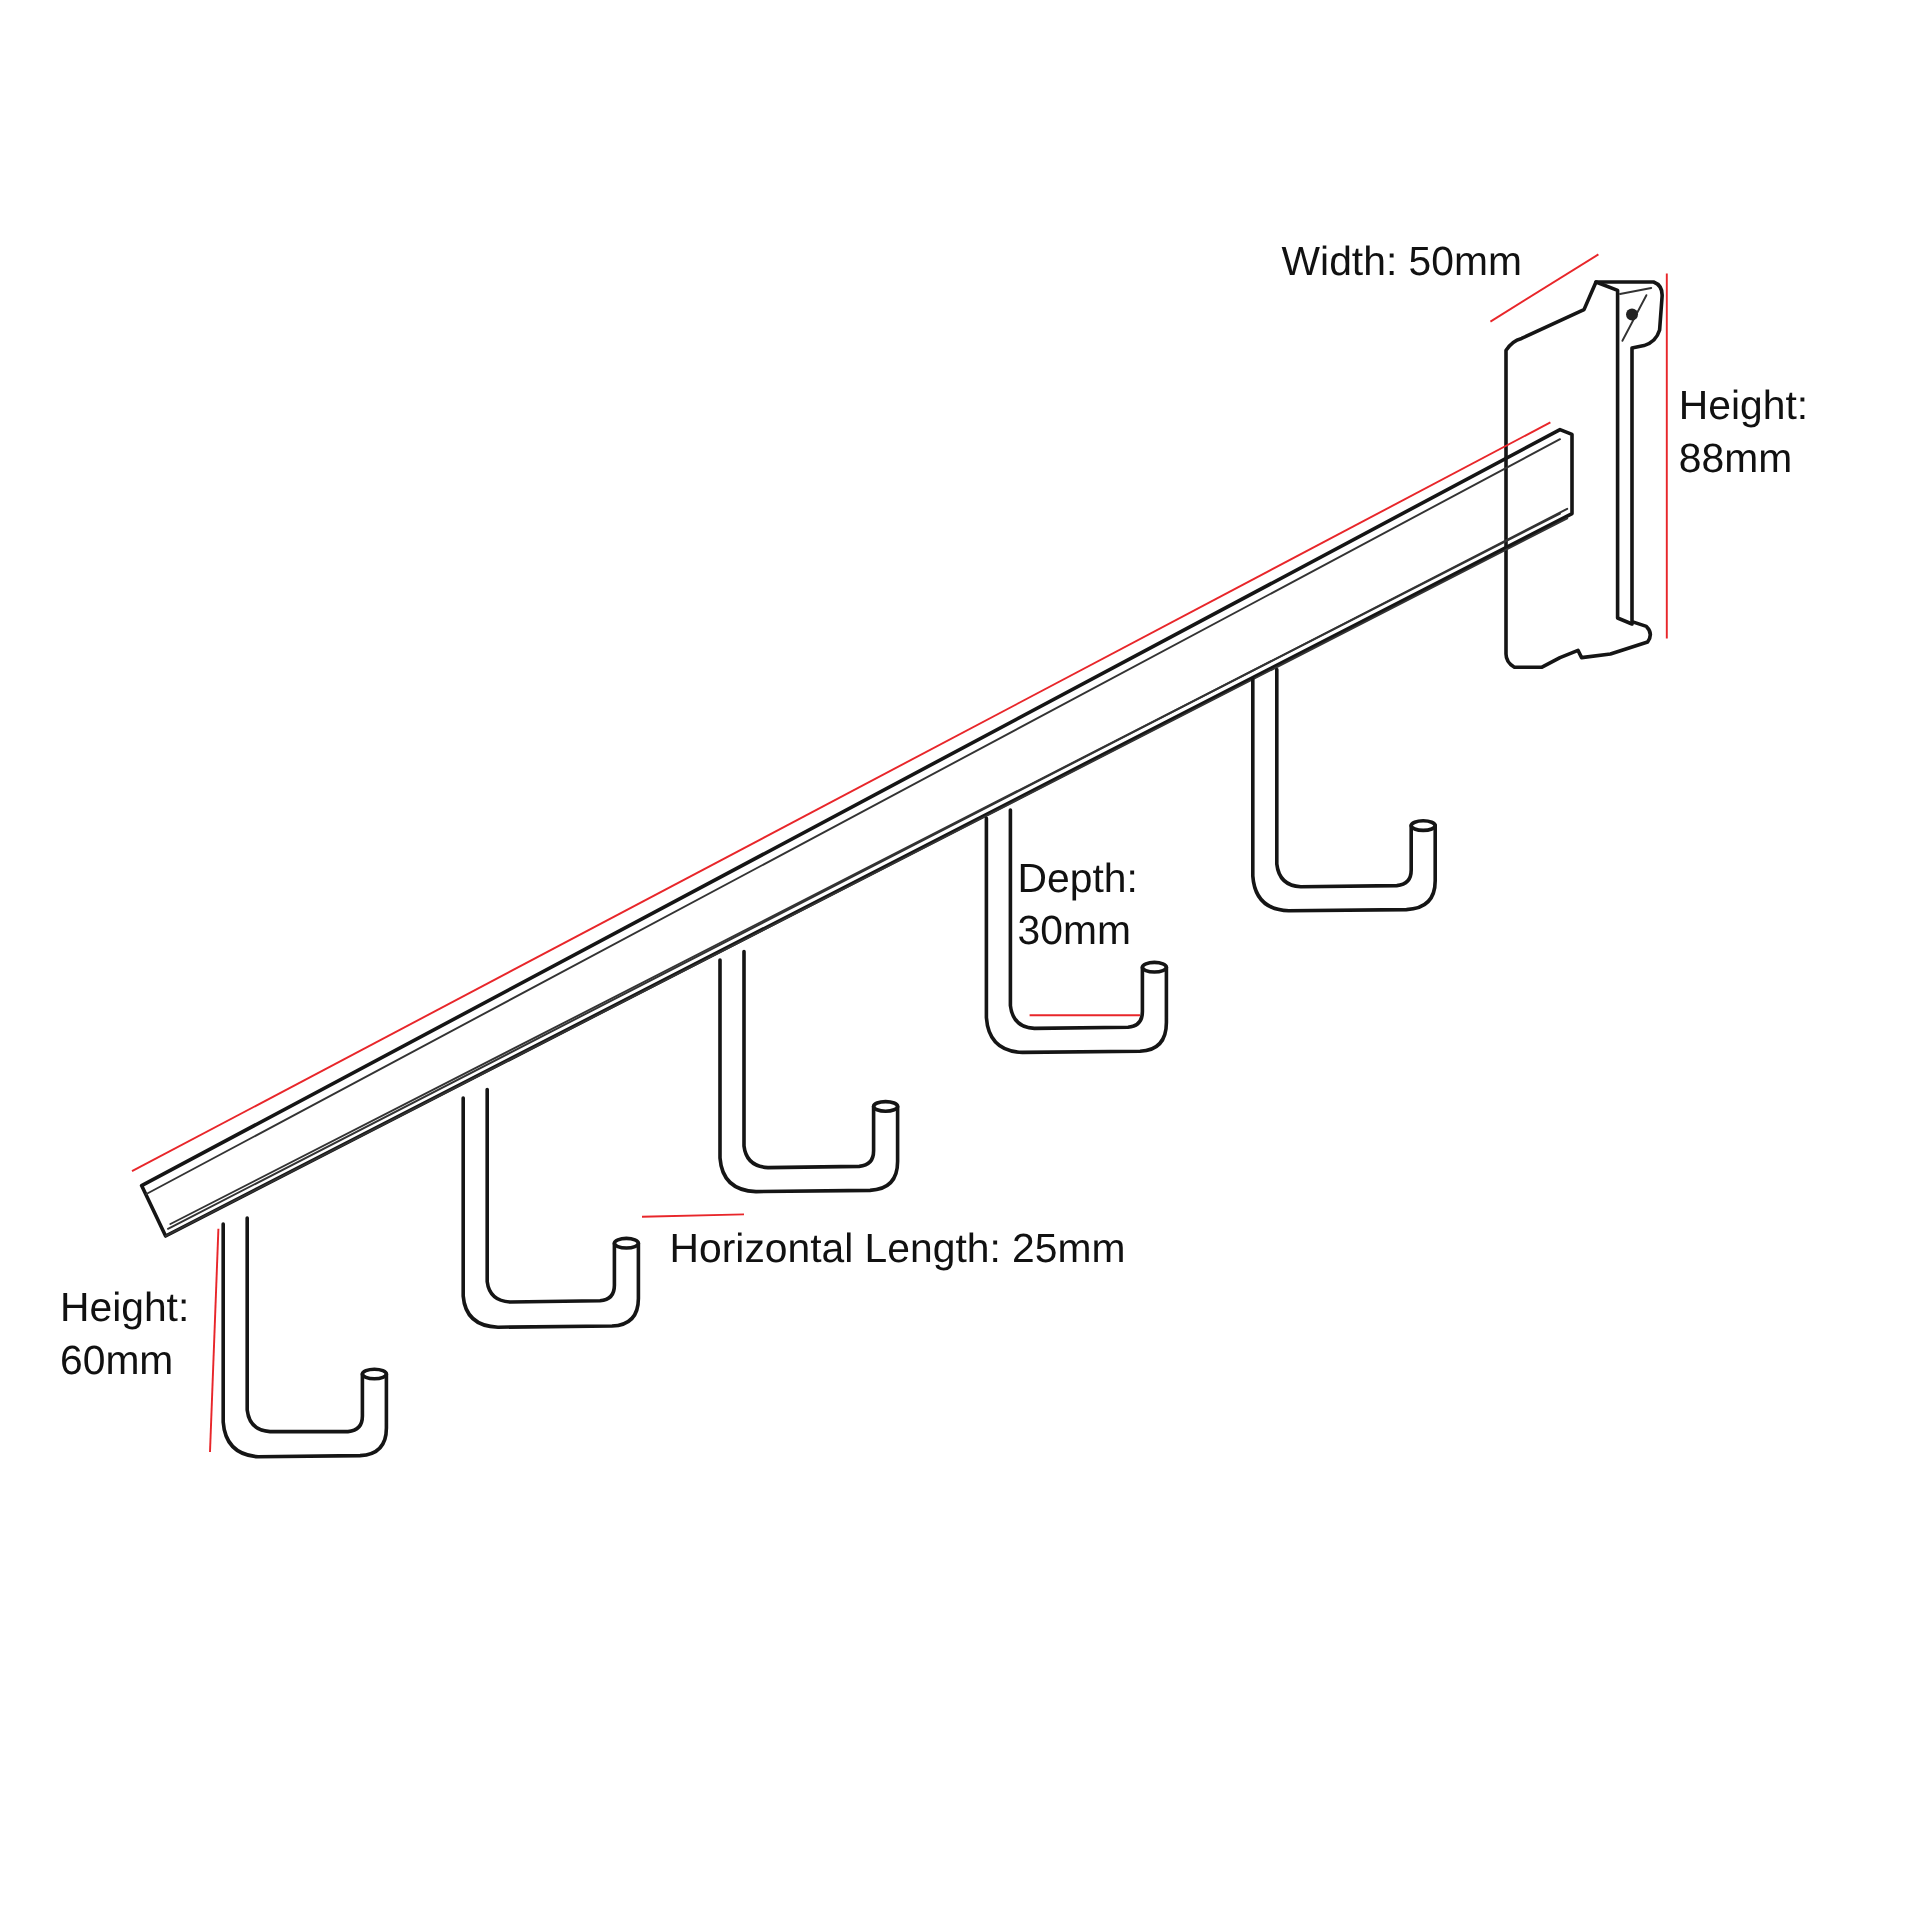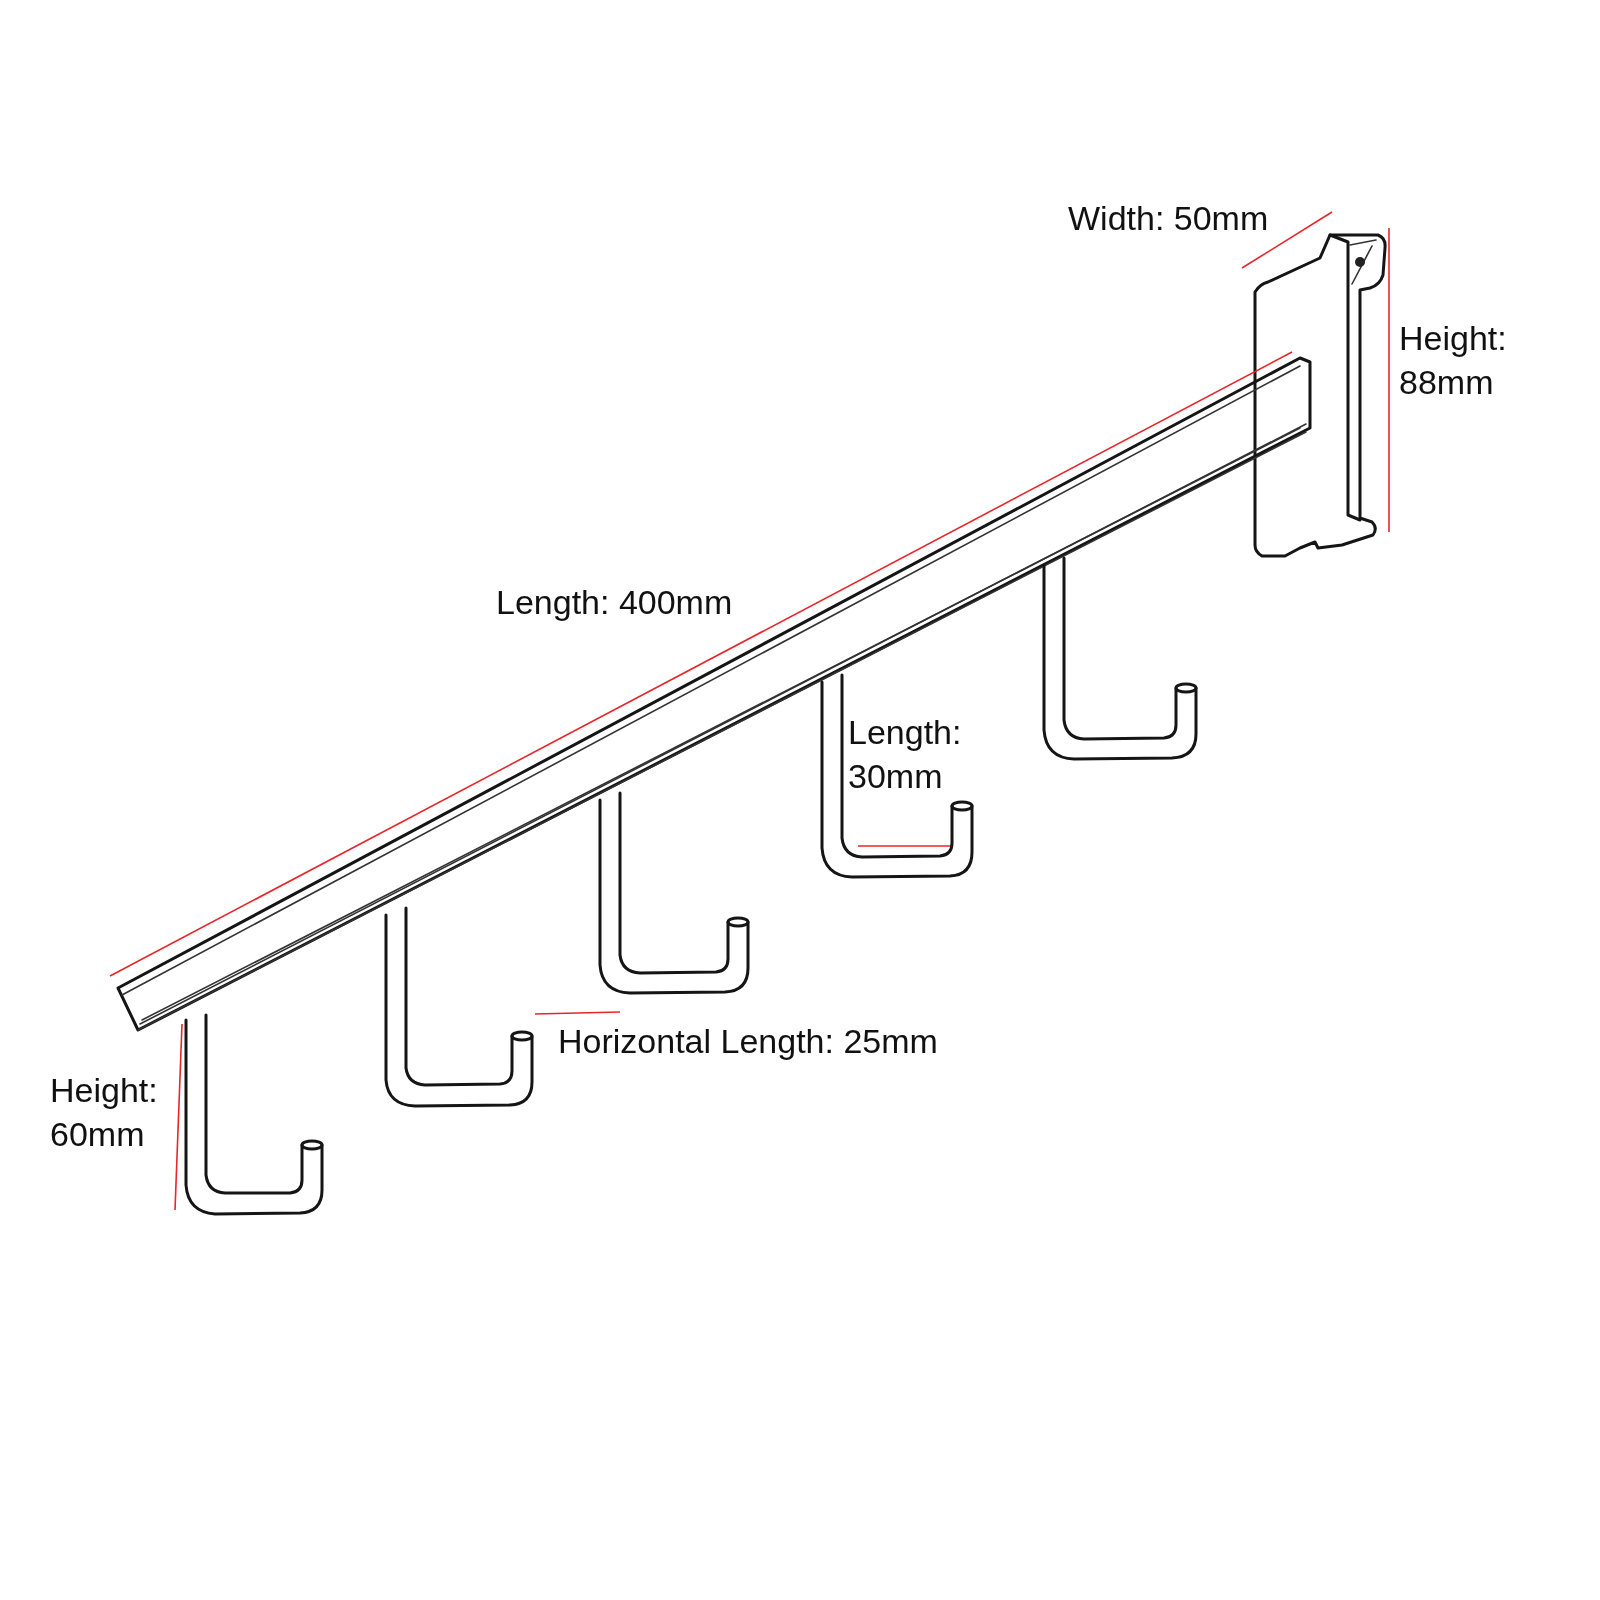--- a/index.html
+++ b/index.html
@@ -65,23 +65,22 @@
       <line class="dim" x1="535" y1="1014" x2="620" y2="1012"></line>
       <line class="dim" x1="182" y1="1024" x2="175" y2="1210"></line>
     </g>
   </svg>
 
   <div class="lbl" style="left:1068px; top:196px;">Width: 50mm</div>
   <div class="lbl" style="left:1399px; top:316px;">
     <div>Height:</div>
     <div>88mm</div>
   </div>
-  <div class="lbl" style="left:496px; top:580px;">Length: 400mm</div>
   <div class="lbl" style="left:848px; top:710px;">
-    <div>Length:</div>
+    <div>Depth:</div>
     <div>30mm</div>
   </div>
   <div class="lbl" style="left:558px; top:1019px;">Horizontal Length: 25mm</div>
   <div class="lbl" style="left:50px; top:1068px;">
     <div>Height:</div>
     <div>60mm</div>
   </div>
 </div>
 
 </body></html>

